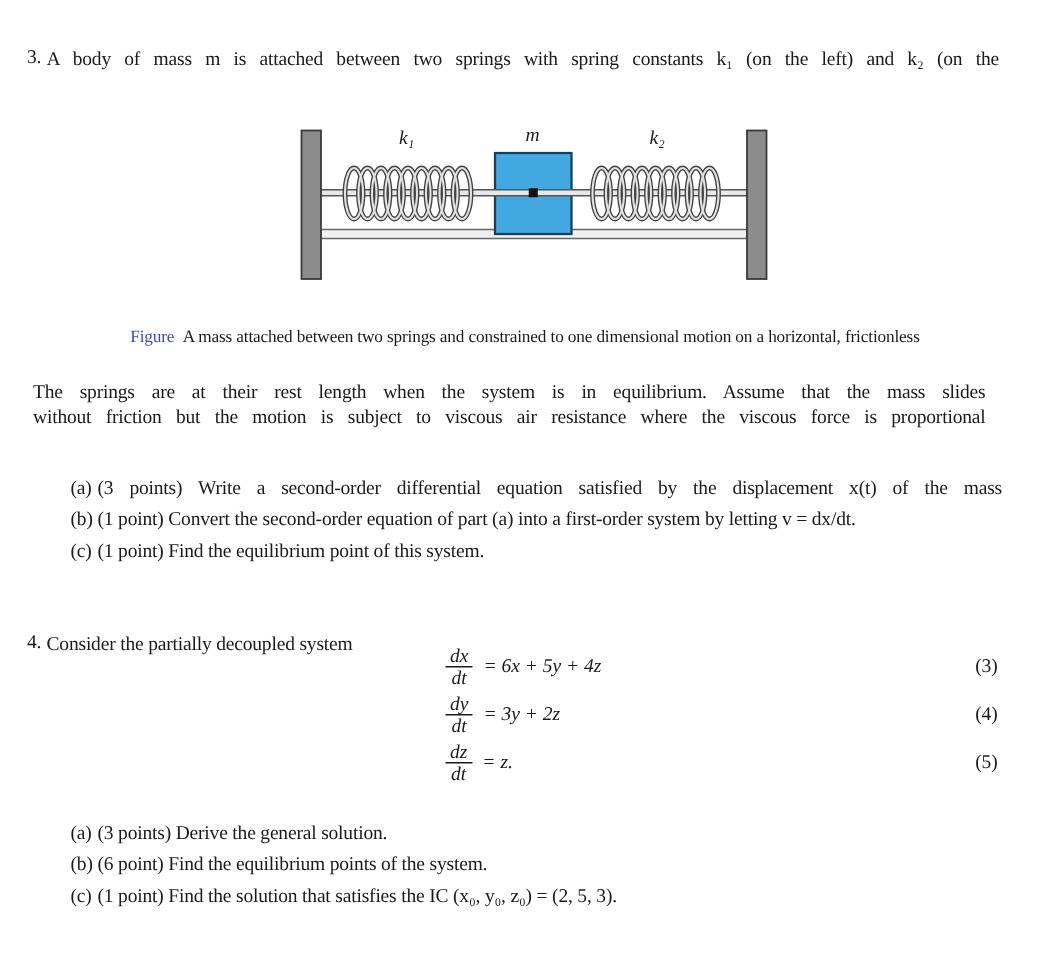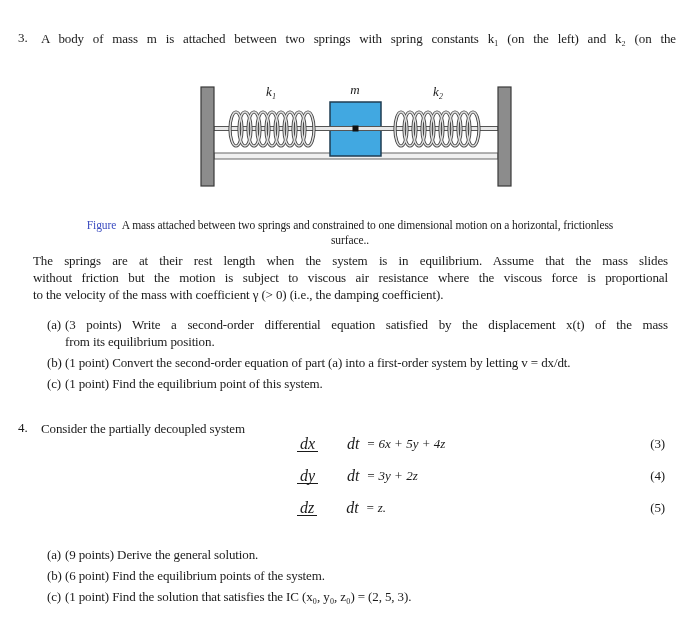--- a/index.html
+++ b/index.html
@@ -5,44 +5,44 @@
   html,body{margin:0;padding:0;}
   body{
     width:700px;height:636px;position:relative;background:#ffffff;
     font-family:"Liberation Serif","DejaVu Serif",serif;
     color:#1a1a1a;font-size:13px;letter-spacing:-0.12px;
     overflow:hidden;
   }
   .abs{position:absolute;}
   .hang{position:relative;}
   .pnum{position:absolute;left:0;top:0;}
-  .plines{margin-left:23px;width:635px;line-height:17px;}
+  .plines{margin-left:13px;width:635px;line-height:17px;}
   .jline{text-align:justify;text-align-last:justify;}
   .jlast{text-align:left;}
   .nowrap{white-space:nowrap;}
   
   #figwrap{left:196px;top:84px;width:320px;height:108px;}
   
   #caption{left:55px;top:218px;width:590px;text-align:center;
     font-size:11.5px;letter-spacing:-0.1px;line-height:15px;}
   .figlabel{color:#3b4cc0;}
   
-  #para{left:33px;top:252px;width:635px;line-height:17px;}
+  #para{left:22px;top:252px;width:635px;line-height:17px;}
   
   .items{left:47px;width:621px;line-height:17px;}
   #items3{top:316px;}
   #items4{top:546px;}
   .item{position:relative;padding-left:18px;margin-bottom:4px;}
   .ilabel{position:absolute;left:0;top:0;}
   
   
   #eqs{left:297px;top:429px;width:368px;}
   .eqrow{display:flex;align-items:center;height:30px;position:relative;margin-bottom:2px;}
-  .frac{display:inline-flex;flex-direction:row;align-items:center;
-    font-size:16px;line-height:14px;font-style:italic;margin-right:7px;letter-spacing:0;gap:29px;}
+  .frac{display:inline-flex;flex-direction:column;align-items:center;
+    font-size:13px;line-height:14px;font-style:italic;margin-right:7px;letter-spacing:0;}
   .fnum{border-bottom:1px solid #1a1a1a;padding:0 3px 0px;}
   .fden{padding-top:0px;}
   .rhs{font-style:italic;letter-spacing:0;}
   .eqtag{position:absolute;right:0;font-style:normal;}
   svg text{font-family:"Liberation Serif","DejaVu Serif",serif;font-style:italic;font-size:13px;fill:#1a1a1a;}
 </style>
 </head>
 <body>
 
 <div class="abs hang" style="left:18px;top:30px;width:650px;">
@@ -92,34 +92,31 @@
     <rect x="302" y="3" width="13" height="99" stroke="#3a3a3a" stroke-width="1.2" fill="#8c8c8c"></rect>
 
     <text x="75" y="12" text-anchor="middle">k₁</text>
     <text x="159" y="10" text-anchor="middle">m</text>
     <text x="242" y="12" text-anchor="middle">k₂</text>
   </svg>
 </div>
 
 <div class="abs" id="caption">
   <div><span class="figlabel">Figure</span>&nbsp;&nbsp;<span>A mass attached between two springs and constrained to one dimensional motion on a horizontal, frictionless</span></div>
-  <div>surface..</div>
 </div>
 
 <div class="abs" id="para">
   <div class="jline">The springs are at their rest length when the system is in equilibrium.  Assume that the mass slides</div>
   <div class="jline">without friction but the motion is subject to viscous air resistance where the viscous force is proportional</div>
-  <div class="jlast">to the velocity of the mass with coefficient γ (&gt; 0) (i.e., the damping coefficient).</div>
 </div>
 
 <div class="abs items" id="items3">
   <div class="item">
     <span class="ilabel">(a)</span>
     <div class="jline">(3 points) Write a second-order differential equation satisfied by the displacement x(t) of the mass</div>
-    <div class="jlast">from its equilibrium position.</div>
   </div>
   <div class="item">
     <span class="ilabel">(b)</span>
     <div class="nowrap">(1 point) Convert the second-order equation of part (a) into a first-order system by letting v = dx/dt.</div>
   </div>
   <div class="item">
     <span class="ilabel">(c)</span>
     <div class="nowrap">(1 point) Find the equilibrium point of this system.</div>
   </div>
 </div>
@@ -154,21 +151,21 @@
       <span class="fden">dt</span>
     </span>
     <span class="rhs">= z.</span>
     <span class="eqtag">(5)</span>
   </div>
 </div>
 
 <div class="abs items" id="items4">
   <div class="item">
     <span class="ilabel">(a)</span>
-    <div class="nowrap">(9 points) Derive the general solution.</div>
+    <div class="nowrap">(3 points) Derive the general solution.</div>
   </div>
   <div class="item">
     <span class="ilabel">(b)</span>
     <div class="nowrap">(6 point) Find the equilibrium points of the system.</div>
   </div>
   <div class="item">
     <span class="ilabel">(c)</span>
     <div class="nowrap">(1 point) Find the solution that satisfies the IC (x₀, y₀, z₀) = (2, 5, 3).</div>
   </div>
 </div>

